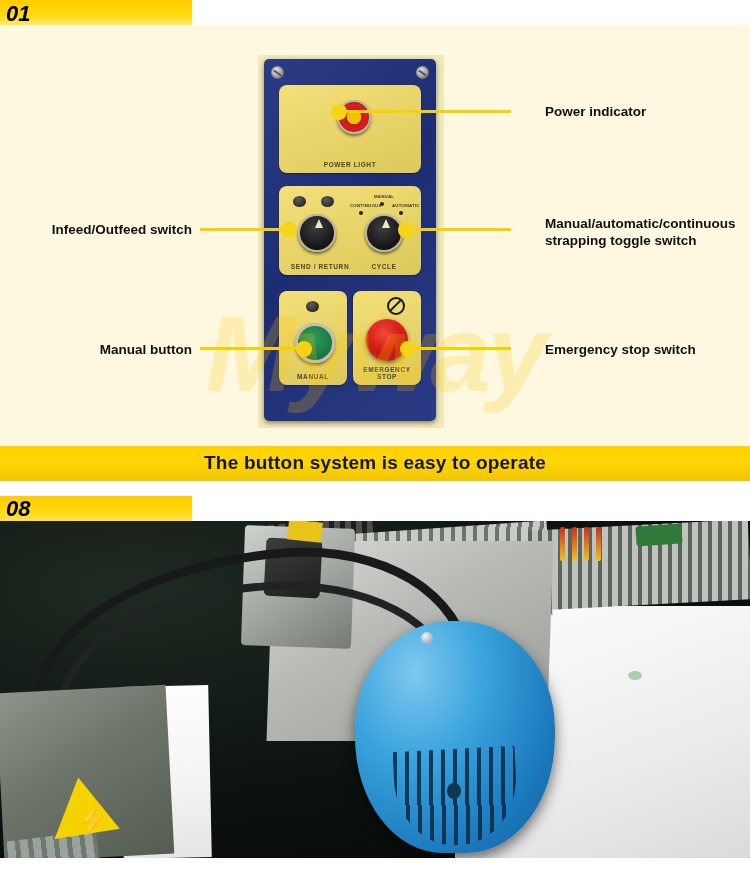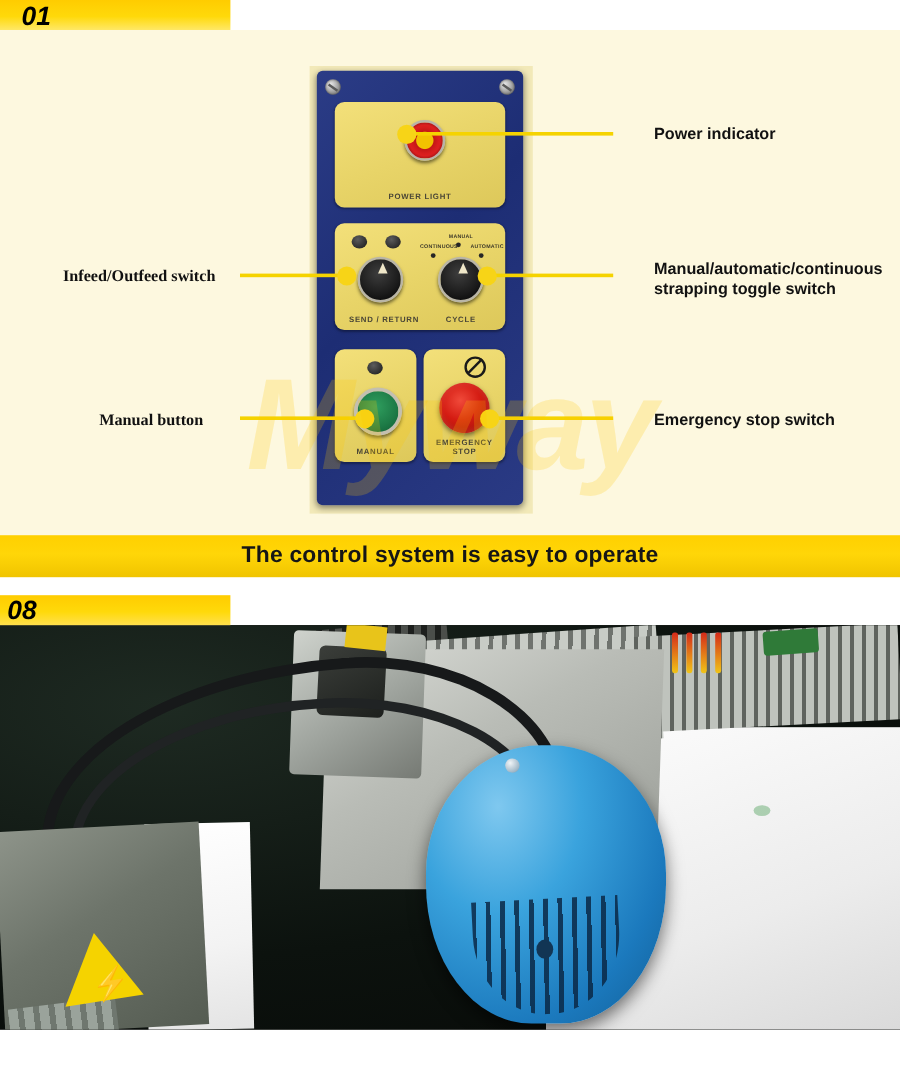--- a/index.html
+++ b/index.html
@@ -35,21 +35,21 @@
   }
   .num-bar-01-grad {
     position: absolute;
     left: 0; top: 0;
     width: 192px;
     height: 25px;
     background: linear-gradient(180deg, #ffcc00 0%, #ffd90a 55%, #ffe866 100%);
   }
   .num-label {
     position: absolute;
-    left: 18px;
+    left: 6px;
     top: 2px;
     font-size: 22px;
     font-style: italic;
     font-weight: bold;
     color: #000000;
     letter-spacing: 0px;
     line-height: 24px;
     z-index: 6;
   }
   .num-label-02 {
@@ -229,21 +229,21 @@
   .callout {
     position: absolute;
     font-size: 13.5px;
     font-weight: bold;
     color: #111111;
     line-height: 17px;
     z-index: 6;
     white-space: pre-line;
   }
   .callout.right { text-align: left; padding-left: 24px; }
-  .callout.left { text-align: center; font-family: Liberation Serif, serif; }
+  .callout.left { text-align: right; }
 
   
   .caption-bar {
     position: absolute;
     left: 0;
     width: 750px;
     height: 35px;
     background: linear-gradient(180deg,#ffd000 0%, #ffd608 45%, #f0c400 100%);
     z-index: 7;
   }
@@ -544,21 +544,21 @@
     <div class="callout left" style="left:60px; top:341px; width:132px;">Manual button</div>
 
     <div class="lead-dot" style="left:400px; top:341px;"></div>
     <div class="lead-line" style="left:408px; top:347px; width:103px;"></div>
     <div class="callout right" style="left:521px; top:341px;">Emergency stop switch</div>
   </div>
 
   <div class="watermark">Myway</div>
 
   <div class="caption-bar caption-bar-1">
-    <div class="caption-text">The control system is easy to operate</div>
+    <div class="caption-text">The button system is easy to operate</div>
   </div>
 
   <div class="white-gap"></div>
   <div class="num-bar-02"></div>
   <div class="num-label num-label-02">08</div>
 
   <div class="photo-02">
     <div class="p2-darkbg"></div>
     <div class="p2-whitepanel"></div>
     <div class="p2-darkheat"></div>

